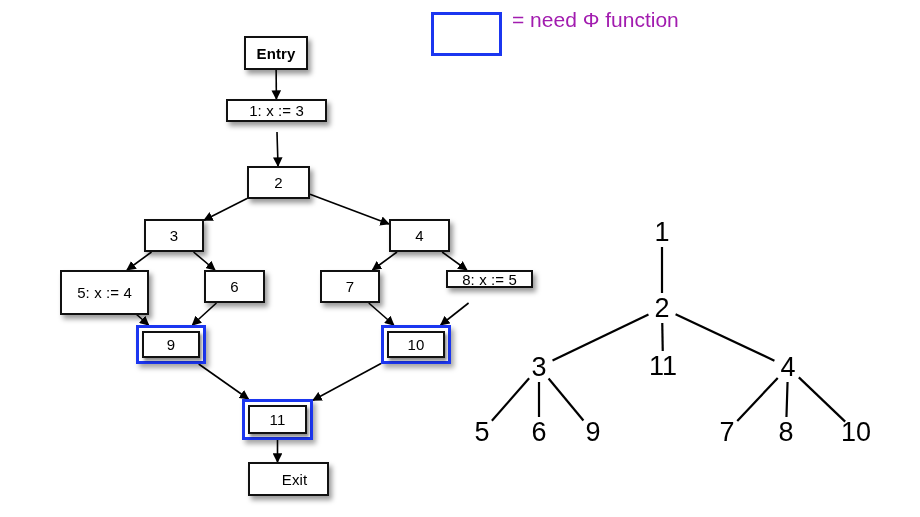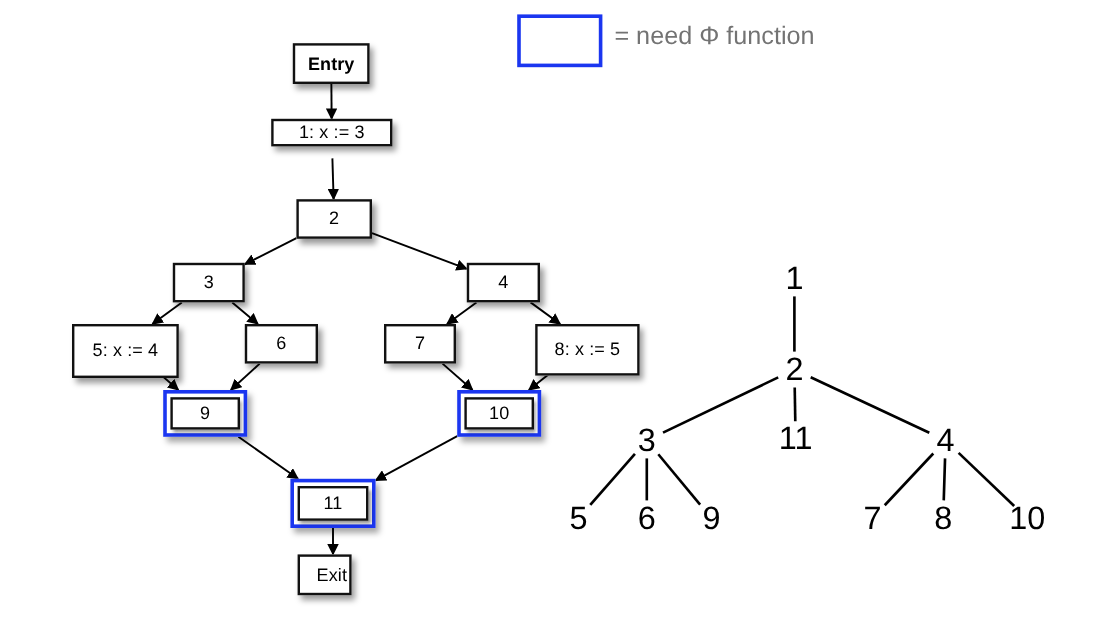--- a/index.html
+++ b/index.html
@@ -65,23 +65,23 @@
     width: 71px;
     height: 44px;
     box-sizing: border-box;
     border: 3px solid #1b36f0;
     background: #ffffff;
     z-index: 5;
   }
   #legend-text {
     position: absolute;
     left: 512px;
-    top: 20px;
+    top: 9px;
     font-size: 21px;
-    color: #737373;
+    color: #a21caf;
     white-space: nowrap;
     z-index: 5;
     line-height: 1;
   }
   
   .tree-label {
     position: absolute;
     font-size: 27px;
     line-height: 1;
     color: #000000;
@@ -143,31 +143,31 @@
 
   <div id="cfg-nodes">
       <div class="node" style="left: 244px; top: 36px; width: 64px; height: 34px; font-weight: bold;">Entry</div>
       <div class="node" style="left: 226px; top: 99px; width: 101px; height: 23px;">1: x := 3</div>
       <div class="node" style="left: 247px; top: 166px; width: 63px; height: 33px;">2</div>
       <div class="node" style="left: 144px; top: 219px; width: 60px; height: 33px;">3</div>
       <div class="node" style="left: 389px; top: 219px; width: 61px; height: 33px;">4</div>
       <div class="node" style="left: 60px; top: 270px; width: 89px; height: 45px;">5: x := 4</div>
       <div class="node" style="left: 204px; top: 270px; width: 61px; height: 33px;">6</div>
       <div class="node" style="left: 320px; top: 270px; width: 60px; height: 33px;">7</div>
-      <div class="node" style="left: 446px; top: 270px; width: 87px; height: 43px;">8: x := 5</div>
+      <div class="node" style="left: 446px; top: 270px; width: 87px; height: 18px;">8: x := 5</div>
       <div class="phi-wrap" style="left: 136px; top: 325px; width: 70px; height: 39px;">
         <div class="node">9</div>
       </div>
       <div class="phi-wrap" style="left: 381px; top: 325px; width: 70px; height: 39px;">
         <div class="node">10</div>
       </div>
       <div class="phi-wrap" style="left: 242px; top: 399px; width: 71px; height: 41px;">
         <div class="node">11</div>
       </div>
-      <div class="node" style="left: 248px; top: 462px; width: 45px; height: 34px; padding-left: 12px;">Exit</div>
+      <div class="node" style="left: 248px; top: 462px; width: 81px; height: 34px; padding-left: 12px;">Exit</div>
     </div>
   <div id="tree-nodes">
       <div class="tree-label" style="left: 662px; top: 232px;">1</div>
       <div class="tree-label" style="left: 662px; top: 308px;">2</div>
       <div class="tree-label" style="left: 539px; top: 367px;">3</div>
       <div class="tree-label" style="left: 663px; top: 366px;">11</div>
       <div class="tree-label" style="left: 788px; top: 367px;">4</div>
       <div class="tree-label" style="left: 482px; top: 432px;">5</div>
       <div class="tree-label" style="left: 539px; top: 432px;">6</div>
       <div class="tree-label" style="left: 593px; top: 432px;">9</div>

